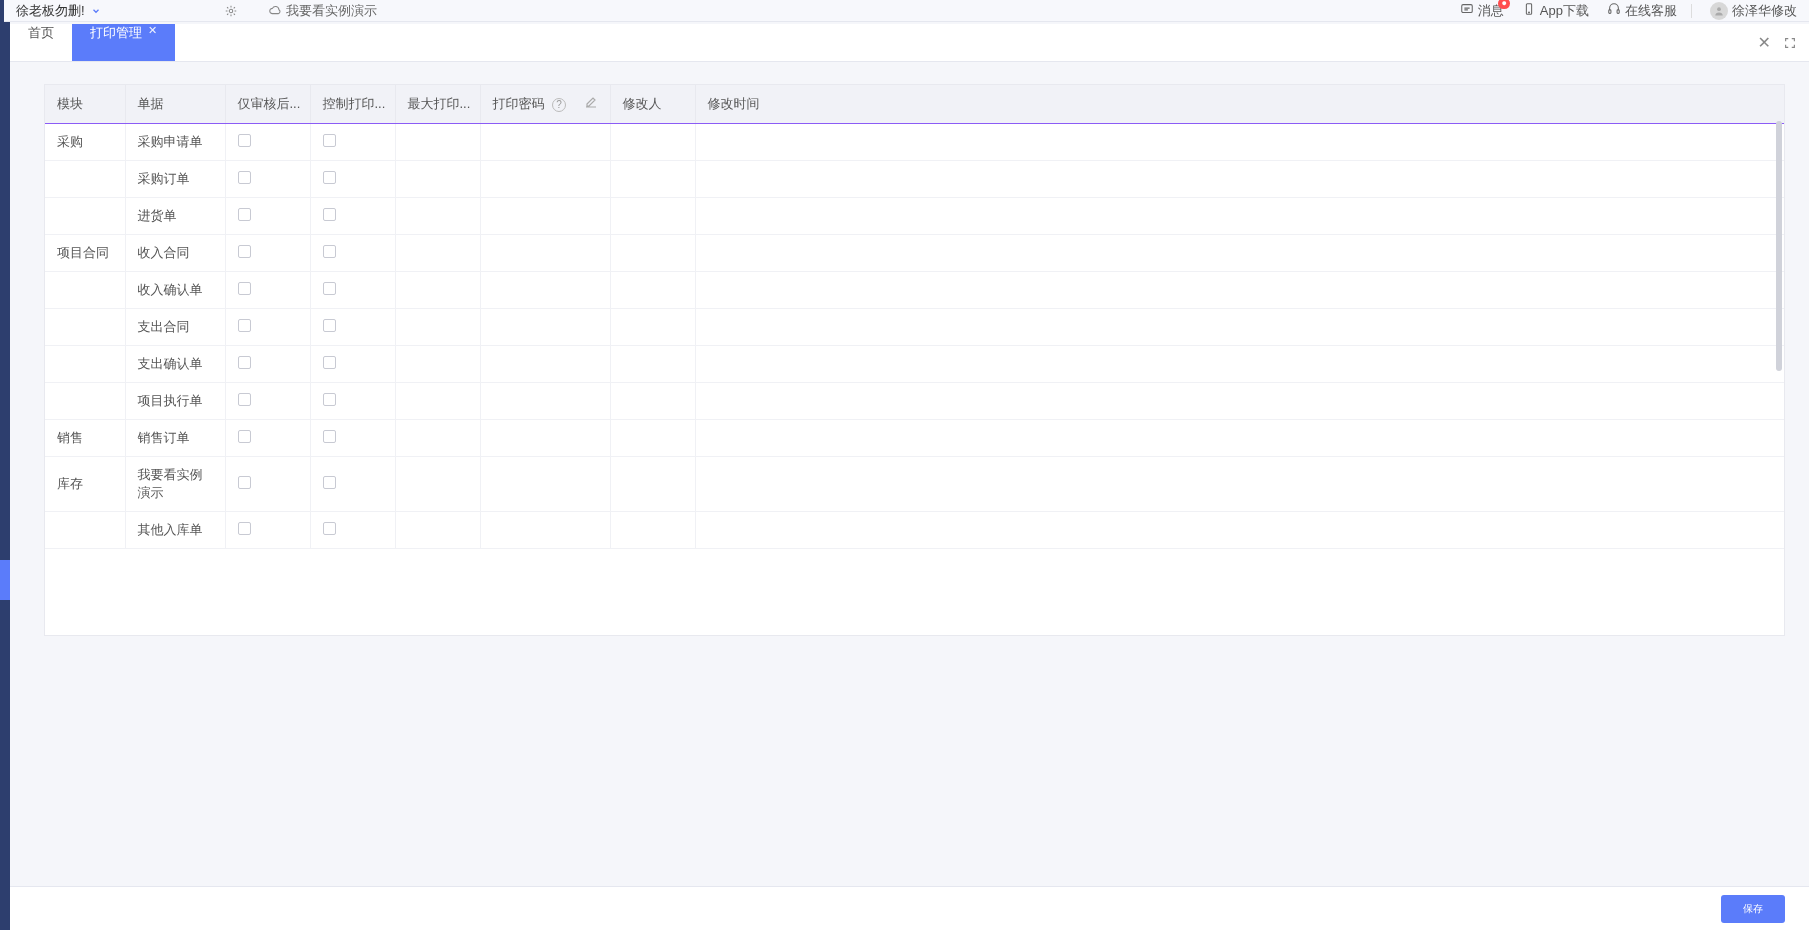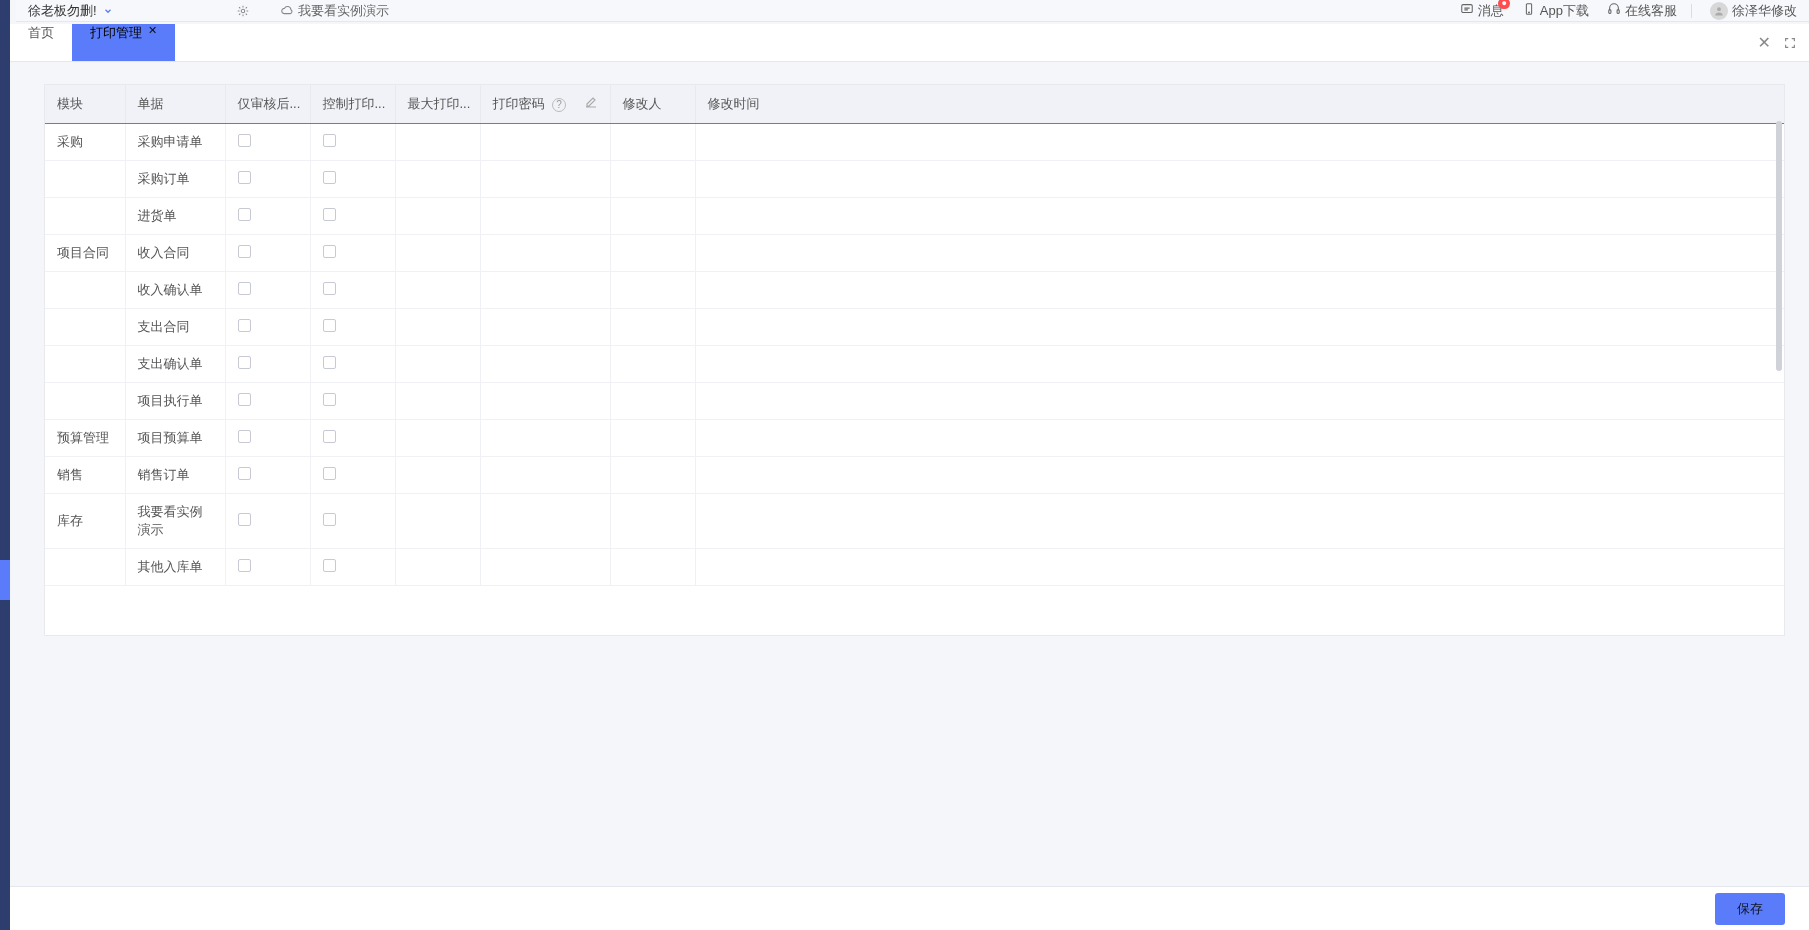--- a/index.html
+++ b/index.html
@@ -29,21 +29,21 @@
   left: 0;
   top: 560px;
   width: 10px;
   height: 40px;
   background: #5b7cfa;
 }
 
 
 .top-header {
   position: absolute;
-  left: 16px;
+  left: 4px;
   top: 0;
   right: 0;
   height: 22px;
   background: #f7f8fc;
   display: flex;
   align-items: center;
   padding: 0 12px;
   border-bottom: 1px solid #e5e7ef;
 }
 .top-header .org-select {
@@ -119,21 +119,21 @@
 .tab {
   padding: 0 18px;
   display: flex;
   align-items: flex-start;
   gap: 6px;
   color: #555;
   cursor: pointer;
 }
 .tab.active {
   background: #5b7cfa;
-  color: #000000;
+  color: #ffffff;
 }
 .tab-close {
   font-size: 11px;
   opacity: 0.9;
 }
 .tabs-bar .tabs-spacer { flex: 1; }
 .tabs-right {
   display: flex;
   align-items: center;
   gap: 12px;
@@ -248,25 +248,25 @@
   height: 44px;
   background: #fff;
   border-top: 1px solid #e5e7ef;
   display: flex;
   align-items: center;
   justify-content: flex-end;
   padding: 0 24px;
 }
 .btn-primary {
   background: #5b7cfa;
-  color: #0f172a;
+  color: #ffffff;
   border: none;
   padding: 7px 22px;
   border-radius: 3px;
-  font-size: 13px;
+  font-size: 10px;
   cursor: pointer;
 }
 
 .ico { display: inline-flex; align-items: center; }
 .ico svg { width: 14px; height: 14px; }
 </style>
 </head>
 <body>
 
 <div class="left-rail"></div>
@@ -463,30 +463,20 @@
             <td></td>
             <td>项目执行单</td>
             <td><span class="chk"></span></td>
             <td><span class="chk"></span></td>
             <td></td>
             <td></td>
             <td></td>
             <td></td>
           </tr>
           <tr>
-            <td>预算管理</td>
-            <td>项目预算单</td>
-            <td><span class="chk"></span></td>
-            <td><span class="chk"></span></td>
-            <td></td>
-            <td></td>
-            <td></td>
-            <td></td>
-          </tr>
-          <tr>
             <td>销售</td>
             <td>销售订单</td>
             <td><span class="chk"></span></td>
             <td><span class="chk"></span></td>
             <td></td>
             <td></td>
             <td></td>
             <td></td>
           </tr>
           <tr>

